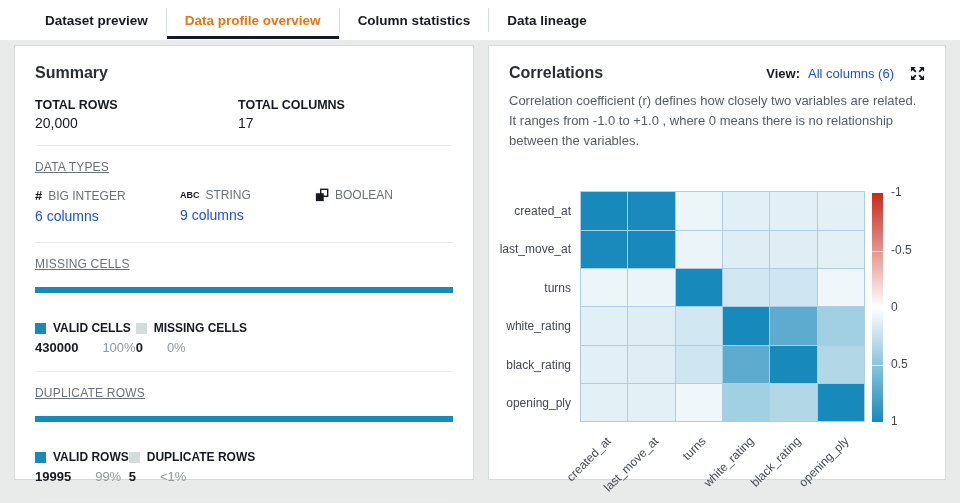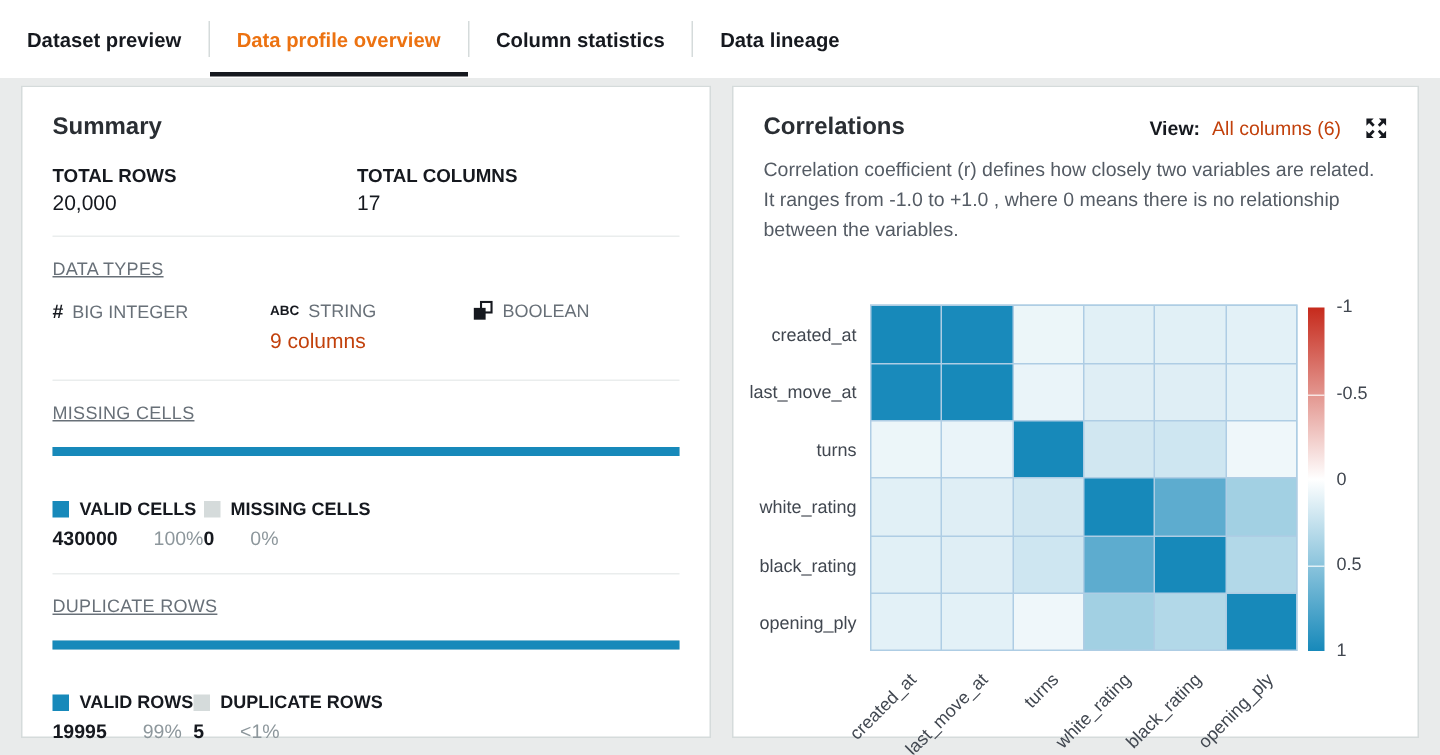--- a/index.html
+++ b/index.html
@@ -3,21 +3,21 @@
 <meta charset="utf-8">
 <style>
   * { margin:0; padding:0; box-sizing:border-box; }
   html,body { width:960px; height:503px; overflow:hidden; }
   body {
     font-family:"Liberation Sans","DejaVu Sans",sans-serif;
     background:#e9ebeb; color:#16191f; font-size:14px;
   }
   
   .tabbar {
-    height:52px; background:#ffffff; display:flex; align-items:stretch;
+    height:40px; background:#ffffff; display:flex; align-items:stretch;padding-left:27px;
   }
   .tab {
     position:relative; display:flex; align-items:center; padding:0 18px;
     font-size:13.5px; font-weight:bold; color:#16191f; cursor:pointer; white-space:nowrap;
   }
   .tab.active { color:#ec7211; }
   .tab.active::after {
     content:""; position:absolute; left:0; right:0; bottom:1px; height:3px; background:#16191f;
   }
   .vdiv { width:1px; height:24px; background:#d5dbdb; align-self:center; }
@@ -25,21 +25,21 @@
   .content { display:flex; gap:14px; padding:5px 14px 9px 14px; }
   .panel {
     background:#fff; border:1px solid #d5dbdb; height:435px; padding:18px 20px;
   }
   .panel-left  { width:460px; }
   .panel-right { width:458px; }
   h2.panel-title { font-size:16px; font-weight:bold; color:#2a2e33; }
   .hr { border:0; border-top:1px solid #eaeded; margin:14px 0; }
   .caps { font-size:12px; letter-spacing:.2px;text-decoration:underline; }
   .caps-gray { color:#687078; font-weight:normal; }
-  .link { color:#c2410c; text-decoration:none; cursor:pointer; }
+  .link { color:#1d4ed8; text-decoration:none; cursor:pointer; }
   
   .kv-grid { display:grid; grid-template-columns:203px auto; margin-top:16px; }
   .kv .k { font-size:12.5px; font-weight:bold; }
   .kv .v { margin-top:3px; font-size:14px; }
   
   .dt-label { margin-top:2px; }
   .dt-grid { display:grid; grid-template-columns:145px 135px auto; margin-top:14px; }
   .dt-head { display:flex; align-items:center; gap:6px; color:#687078; font-size:12px; }
   .dt-head svg, .dt-head .abc { flex:0 0 auto; }
   .abc { font-size:9px; font-weight:bold; color:#16191f; letter-spacing:0; }
@@ -105,20 +105,21 @@
     <hr class="hr">
 
     <div class="caps caps-gray dt-label">DATA TYPES</div>
 
     <div class="dt-grid">
       <div>
         <div class="dt-head">
           <span class="abc" style="font-size:13px;">#</span>
           <span>BIG INTEGER</span>
         </div>
+        <a class="link dt-link">6 columns</a>
       </div>
       <div>
         <div class="dt-head">
           <span class="abc">ABC</span>
           <span>STRING</span>
         </div>
         <a class="link dt-link">9 columns</a>
       </div>
       <div>
         <div class="dt-head">

